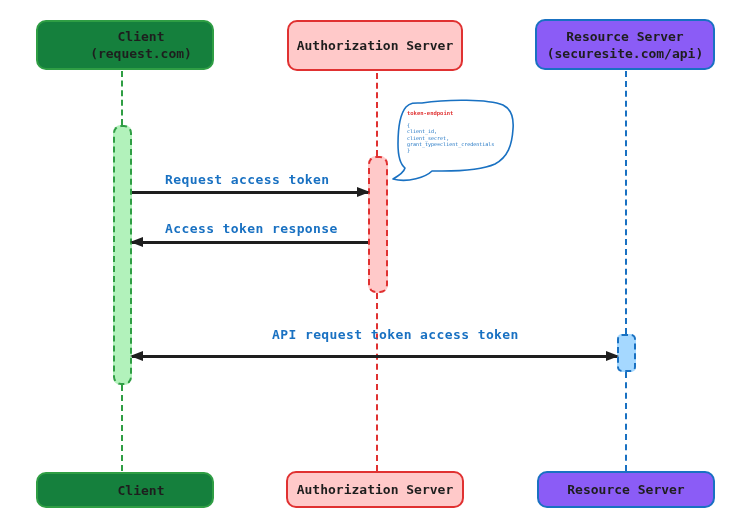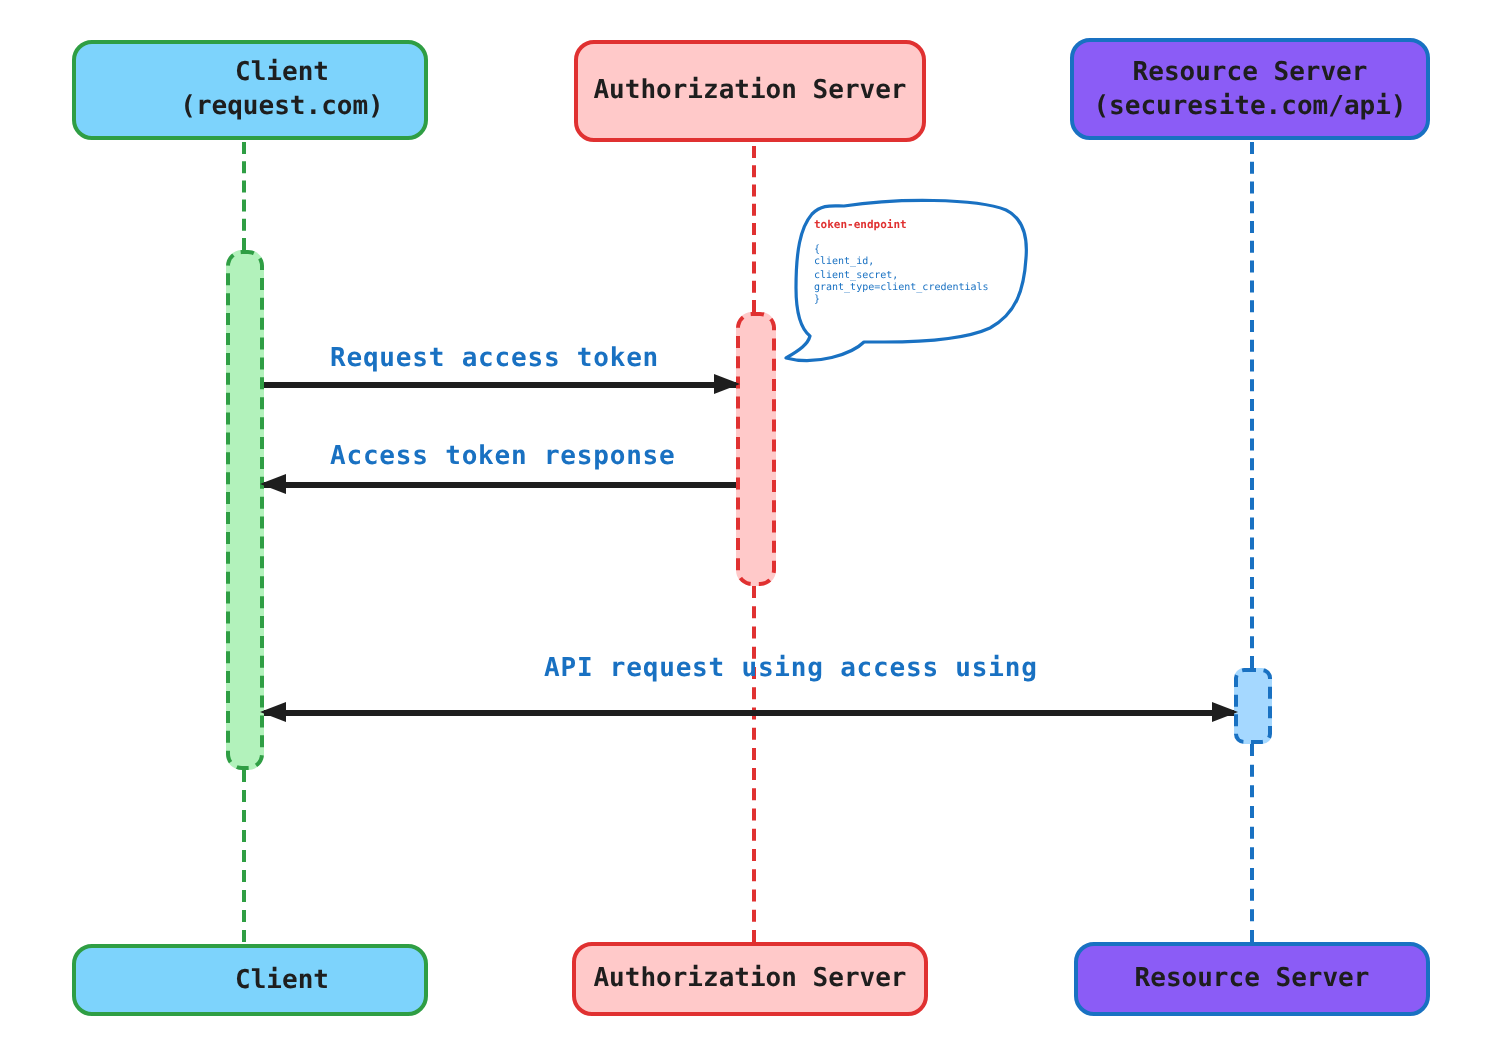--- a/index.html
+++ b/index.html
@@ -8,21 +8,21 @@
     font-family:"DejaVu Sans Mono", monospace; overflow:hidden;
   }
   
   .box {
     position:absolute; box-sizing:border-box;
     border:2.5px solid; border-radius:10px;
     display:flex; flex-direction:column; align-items:center; justify-content:center;
     font-weight:600; font-size:13px; line-height:17px; color:#1e1e1e;
     text-align:center; white-space:nowrap;
   }
-  .green  { border-color:#2f9e44; background:#7dd3fc;padding-left:32px; }
+  .green  { border-color:#2f9e44; background:#15803d;padding-left:32px; }
   .red    { border-color:#e03131; background:#ffc9c9;text-align:right; }
   .blue   { border-color:#1971c2; background:#8b5cf6; }
 
   
   .lifeline { position:absolute; width:0; border-left:2px dashed; }
   .ll-green { border-color:#2f9e44; }
   .ll-red   { border-color:#e03131; }
   .ll-blue  { border-color:#1971c2; }
 
   
@@ -95,21 +95,21 @@
   <div class="msg" style="left:165px; top:172px;">Request access token</div>
   <div class="arrow" style="left:132px; top:191px; width:236px;">
     <span class="ah ah-r"></span>
   </div>
 
   <div class="msg" style="left:165px; top:221px;text-align:right;">Access token response</div>
   <div class="arrow" style="left:132px; top:241px; width:236px;">
     <span class="ah ah-l"></span>
   </div>
 
-  <div class="msg" style="left:272px; top:327px;">API request using access using</div>
+  <div class="msg" style="left:272px; top:327px;">API request token access token</div>
   <div class="arrow" style="left:132px; top:355px; width:485px;">
     <span class="ah ah-l"></span>
     <span class="ah ah-r"></span>
   </div>
 
   <svg class="note-svg" width="128" height="90" viewBox="0 0 128 90">
     <path d="M 32 5
              C 58 1, 98 1, 113 7
              C 121 11, 124 19, 123 31
              C 122 47, 118 59, 105 66

